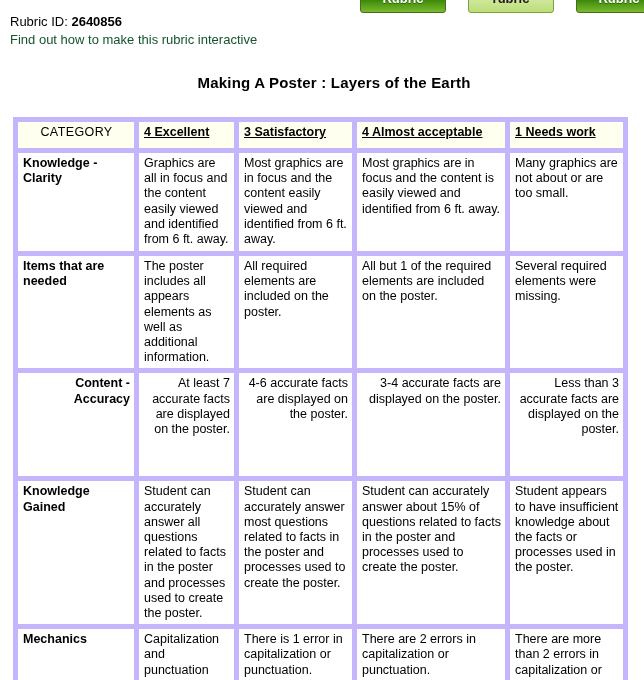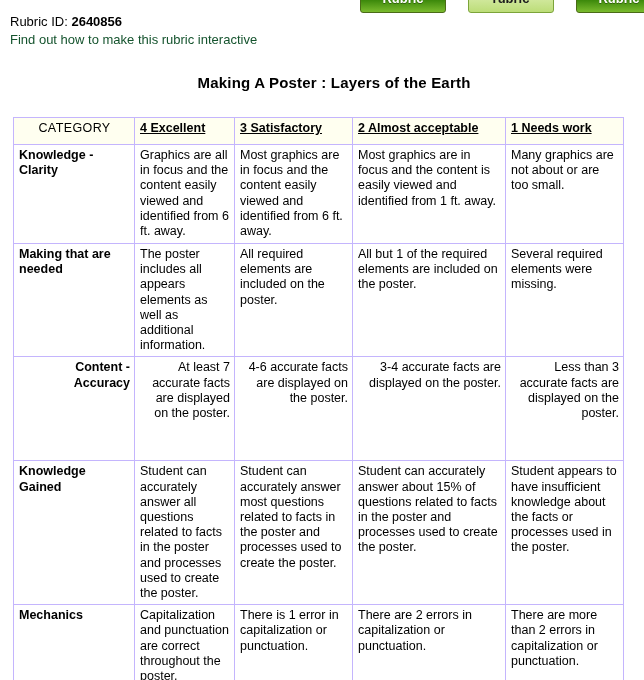--- a/index.html
+++ b/index.html
@@ -91,21 +91,21 @@
     left: 13px;
     width: 610px;
   }
   table.rubric {
     border-collapse: collapse;
     table-layout: fixed;
     width: 610px;
     border: 1px solid #000000;
   }
   table.rubric td {
-    border: 1px solid #c4b5fd;
+    border: 5px solid #c4b5fd;
     vertical-align: top;
     padding: 3px 4px 3px 5px;
     font-size: 12.5px;
     line-height: 15.2px;
     word-wrap: break-word;
   }
   
   col.c0 { width: 121px; }
   col.c1 { width: 100px; }
   col.c2 { width: 118px; }
@@ -168,34 +168,34 @@
         <col class="c1">
         <col class="c2">
         <col class="c3">
         <col class="c4">
     </colgroup>
     <thead>
       <tr>
         <td class="hdr-cat">CATEGORY</td>
         <td class="hdr-lvl">4 Excellent</td>
         <td class="hdr-lvl">3  Satisfactory</td>
-        <td class="hdr-lvl">2 Almost acceptable</td>
+        <td class="hdr-lvl">4 Almost acceptable</td>
         <td class="hdr-lvl">1 Needs work</td>
       </tr>
     </thead>
     <tbody>
       <tr class="r0">
         <td class="cat">Knowledge - Clarity</td>
         <td>Graphics are all in focus and the content easily viewed and identified from 6 ft. away.</td>
         <td>Most graphics are in focus and the content easily viewed and identified from 6 ft. away.</td>
-        <td>Most graphics are in focus and the content is easily viewed and identified from 1 ft. away.</td>
+        <td>Most graphics are in focus and the content is easily viewed and identified from 6 ft. away.</td>
         <td>Many graphics are not about or are too small.</td>
       </tr>
       <tr class="r1">
-        <td class="cat">Making that are needed</td>
+        <td class="cat">Items that are needed</td>
         <td>The poster includes all appears elements as well as additional information.</td>
         <td>All required elements are included on the poster.</td>
         <td>All but 1 of the required elements are included on the poster.</td>
         <td>Several required elements were missing.</td>
       </tr>
       <tr class="r2">
         <td class="cat">Content - Accuracy</td>
         <td>At least 7 accurate facts are displayed on the poster.</td>
         <td>4-6 accurate facts are displayed on the poster.</td>
         <td>3-4 accurate facts are displayed on the poster.</td>

